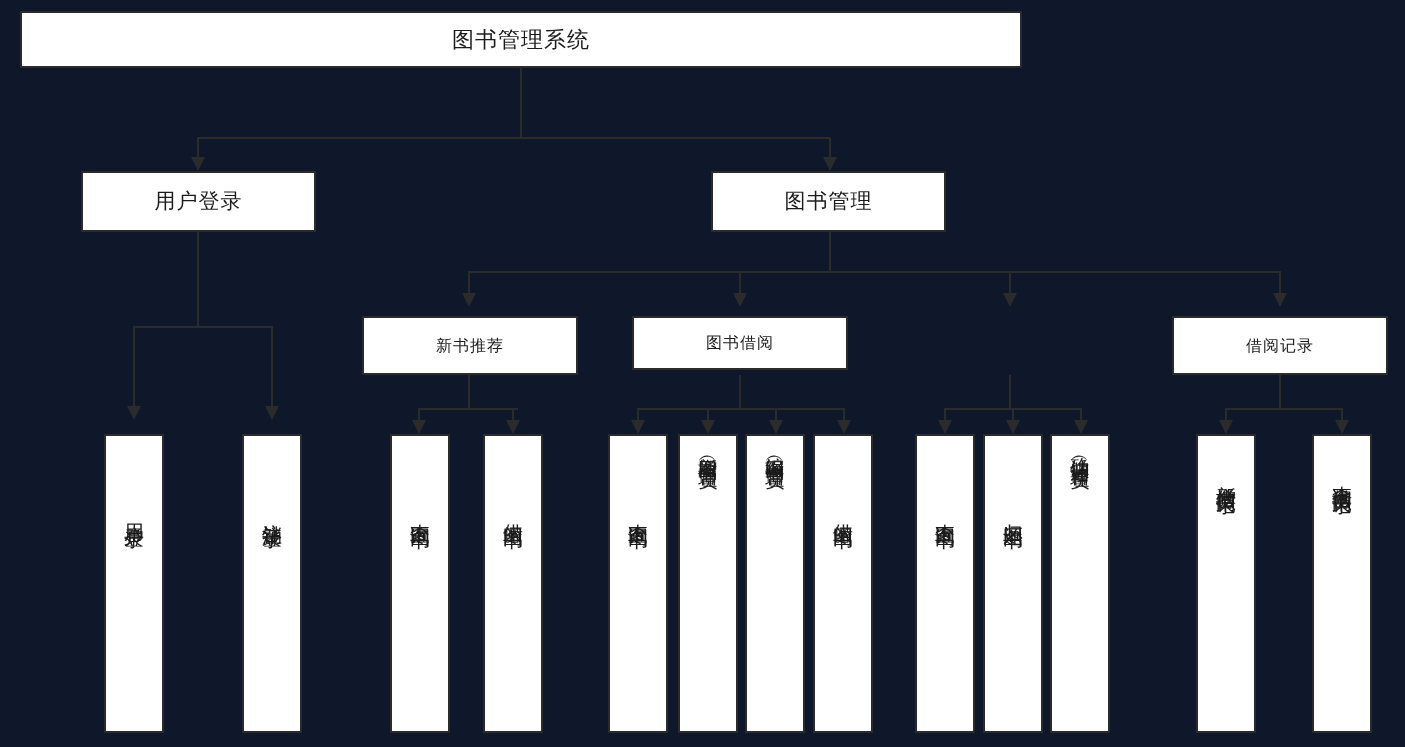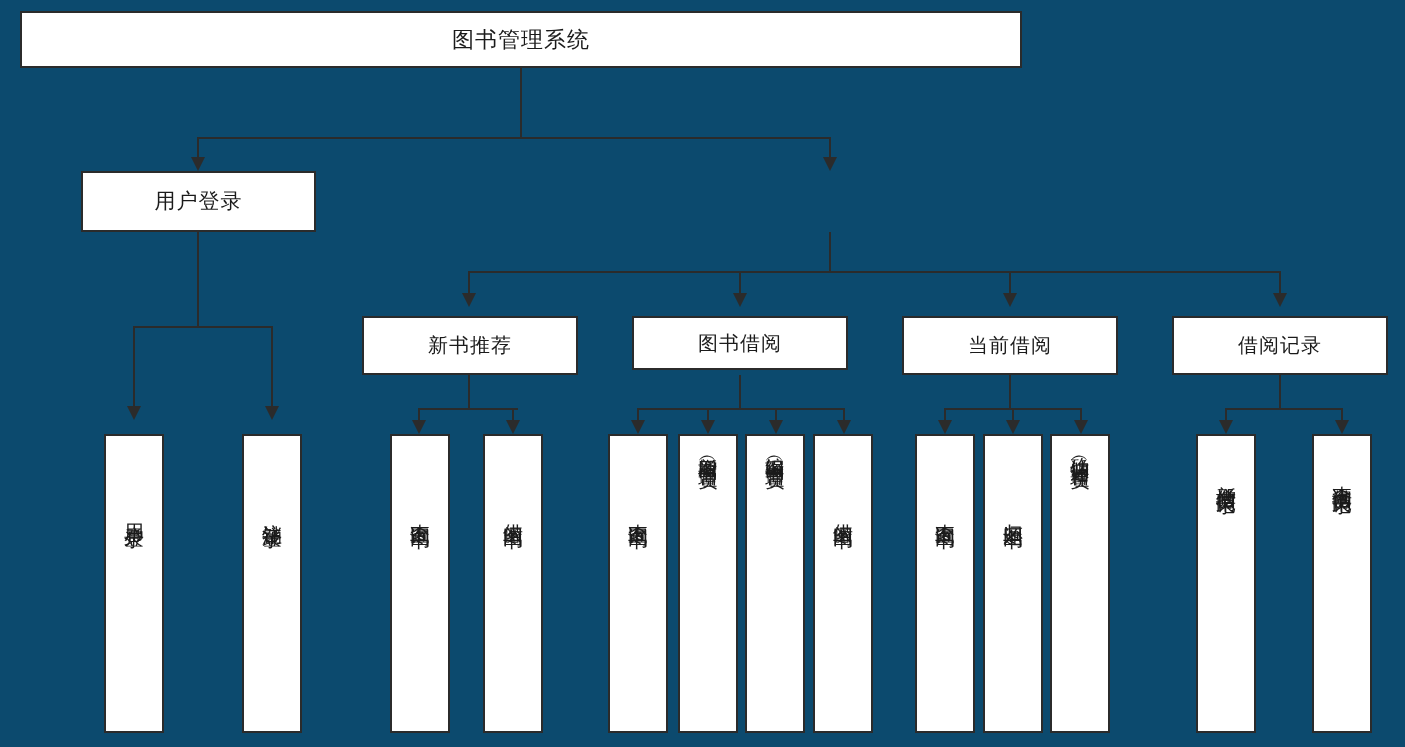--- a/index.html
+++ b/index.html
@@ -8,21 +8,21 @@
     padding: 0;
     background: #ffffff;
   }
   body {
     font-family: "Liberation Sans", "DejaVu Sans", sans-serif;
   }
   #canvas {
     position: relative;
     width: 1405px;
     height: 747px;
-    background: #0c4a6e;
+    background: #0f172a;
     overflow: hidden;
   }
   
   .node {
     position: absolute;
     box-sizing: border-box;
     background: #ffffff;
     border: 2px solid #2b2b2b;
     display: flex;
     align-items: center;
@@ -32,21 +32,21 @@
     color: #1b1b1b;
     font-size: 21px;
     line-height: 1.25;
     letter-spacing: 1px;
     white-space: nowrap;
     text-align: center;
   }
   
   .node.root .node-label { font-size: 22px; }
   .node.level2 .node-label { font-size: 21px; }
-  .node.level3 .node-label { font-size: 20px; }
+  .node.level3 .node-label { font-size: 16px; }
 
   
   .node.leaf {
     align-items: flex-start;
     justify-content: center;
     padding-top: 6px;
   }
   .node.leaf .node-label {
     writing-mode: vertical-rl;
     text-orientation: upright;
@@ -150,30 +150,30 @@
   <div class="ln v" style="left:1341px; top:408px; height:14px;"></div>
   <div class="arrow" style="left:1335px; top:420px;"></div>
 
   <div class="node root" style="left:20px; top:11px; width:1002px; height:57px;">
     <span class="node-label">图书管理系统</span>
   </div>
 
   <div class="node level2" style="left:81px; top:171px; width:235px; height:61px;">
     <span class="node-label">用户登录</span>
   </div>
+  <div class="node level2" style="left:711px; top:171px; width:235px; height:61px;">
+    <span class="node-label">图书管理</span>
+  </div>
 
   <div class="node level3" style="left:362px; top:316px; width:216px; height:59px;">
     <span class="node-label">新书推荐</span>
   </div>
   <div class="node level3" style="left:632px; top:316px; width:216px; height:54px;">
     <span class="node-label">图书借阅</span>
   </div>
-  <div class="node level3" style="left:902px; top:316px; width:216px; height:59px;">
-    <span class="node-label">当前借阅</span>
-  </div>
   <div class="node level3" style="left:1172px; top:316px; width:216px; height:59px;">
     <span class="node-label">借阅记录</span>
   </div>
 
   <div class="node leaf" style="left:104px; top:434px; width:60px; height:299px; padding-top:72px;">
     <span class="node-label">用户登录</span>
   </div>
   <div class="node leaf" style="left:242px; top:434px; width:60px; height:299px; padding-top:72px;">
     <span class="node-label">注销登录</span>
   </div>

